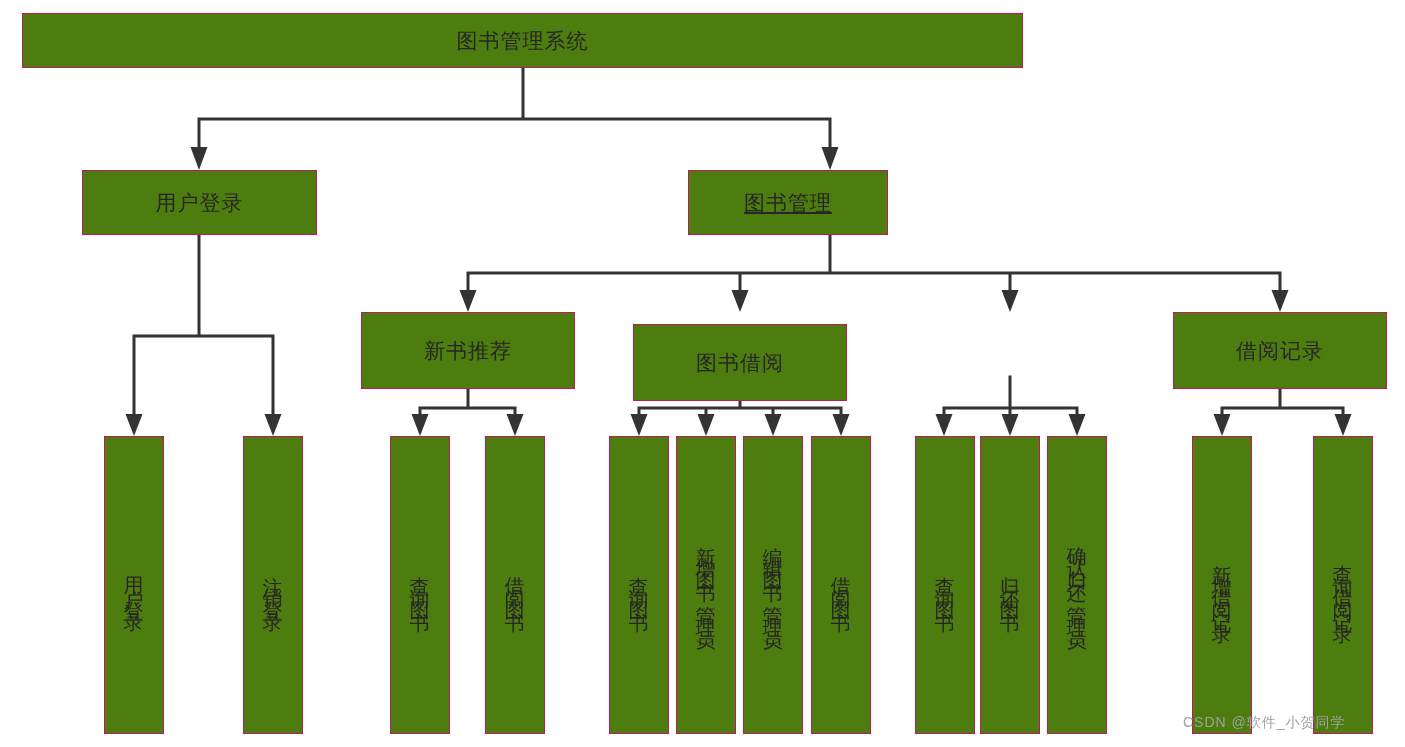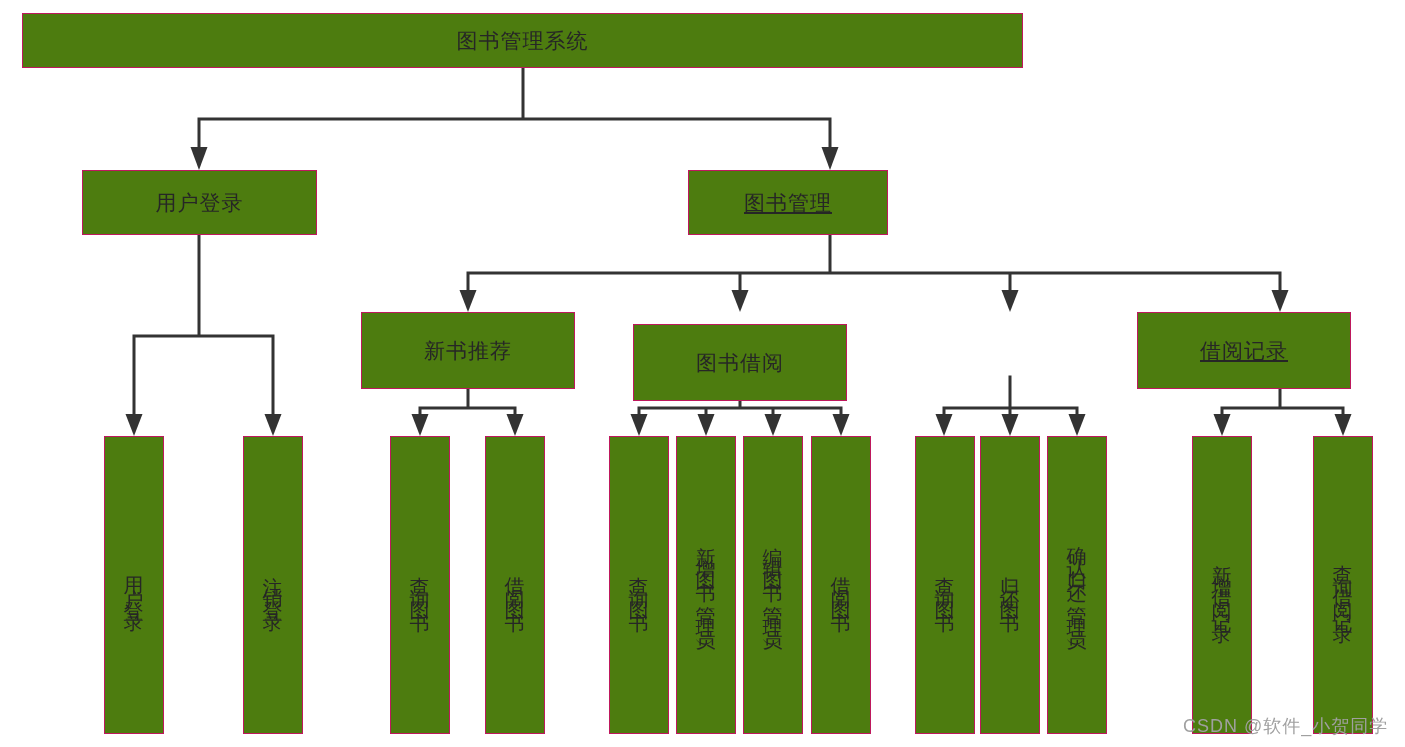--- a/index.html
+++ b/index.html
@@ -42,21 +42,21 @@
     writing-mode: vertical-rl;
     text-orientation: mixed;
     letter-spacing: 12px;
     line-height: 1;
     white-space: nowrap;
   }
   .watermark {
     position: absolute;
     left: 1183px;
     top: 714px;
-    font-size: 18px;
+    font-size: 14px;
     letter-spacing: 1px;
     color: #a0a0a0;
     white-space: nowrap;
   }
 </style>
 </head>
 <body>
 
 <div class="canvas">
 
@@ -113,21 +113,21 @@
   <div class="node hnode l2" style="left:688px;width:200px;text-decoration:underline;">
     <span>图书管理</span>
   </div>
 
   <div class="node hnode l3" style="left:361px;width:214px;">
     <span>新书推荐</span>
   </div>
   <div class="node hnode l3" style="left:633px;width:214px;margin-top:12px;">
     <span>图书借阅</span>
   </div>
-  <div class="node hnode l3" style="left:1137px;width:214px;text-decoration:underline;">
+  <div class="node hnode l3" style="left:1173px;width:214px;">
     <span>借阅记录</span>
   </div>
 
   <div class="node vnode" style="left:104px;">
     <span>用户登录</span>
   </div>
   <div class="node vnode" style="left:243px;">
     <span>注销登录</span>
   </div>
 

